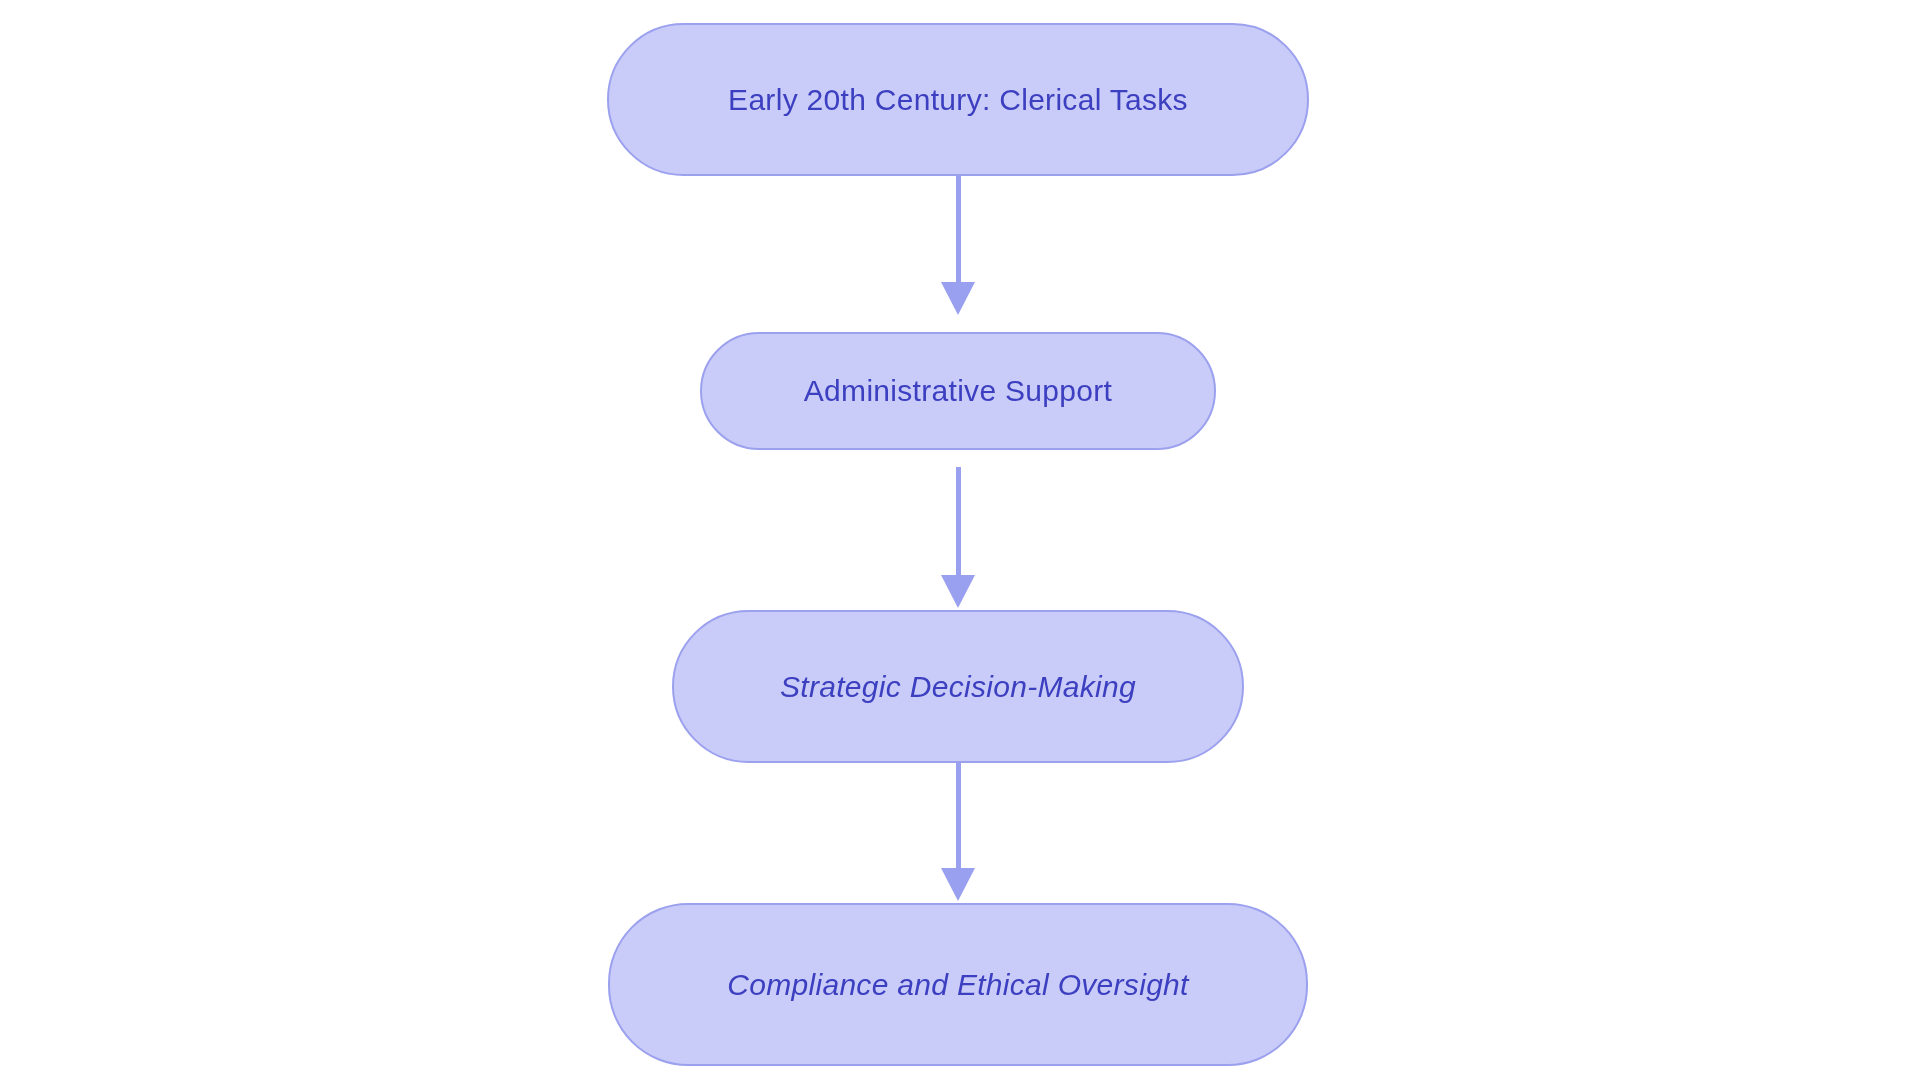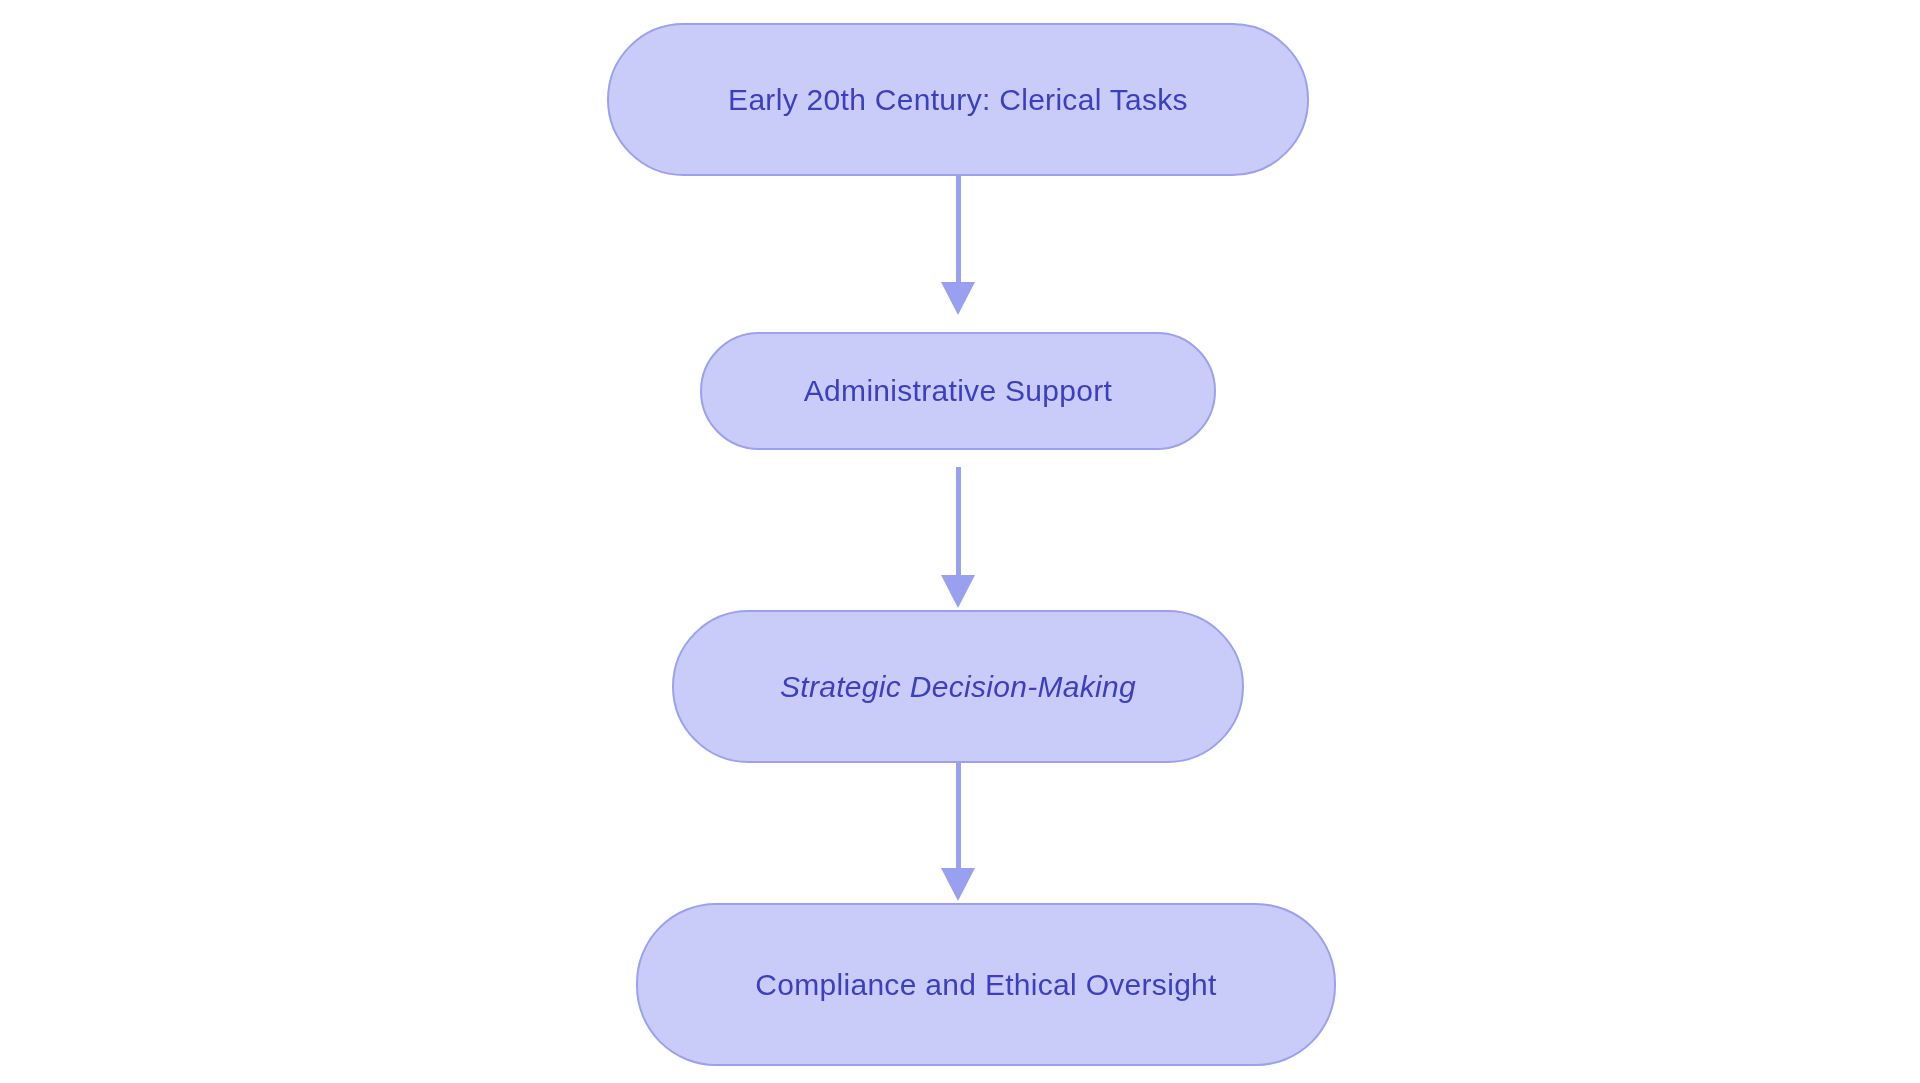--- a/index.html
+++ b/index.html
@@ -31,21 +31,21 @@
     border-radius: 80px;
     color: var(--node-text);
     font-size: 30px;
     letter-spacing: 0.3px;
     white-space: nowrap;
     text-align: center;
   }
   .node-1 { left: 607px; top: 23px;  width: 702px; height: 153px; }
   .node-2 { left: 700px; top: 317px; width: 516px; height: 118px; margin-top: 15px; }
   .node-3 { left: 672px; top: 610px; width: 572px; height: 153px; font-style: italic; }
-  .node-4 { left: 636px; top: 903px; width: 700px; height: 163px; }
+  .node-4 { left: 608px; top: 903px; width: 700px; height: 163px; font-style: italic; }
 
   .flow-arrow {
     position: absolute;
     left: 941px;           
     width: 34px;
     display: flex;
     flex-direction: column;
     align-items: center;
   }
   .arrow-1 { top: 176px; height: 139px; }

